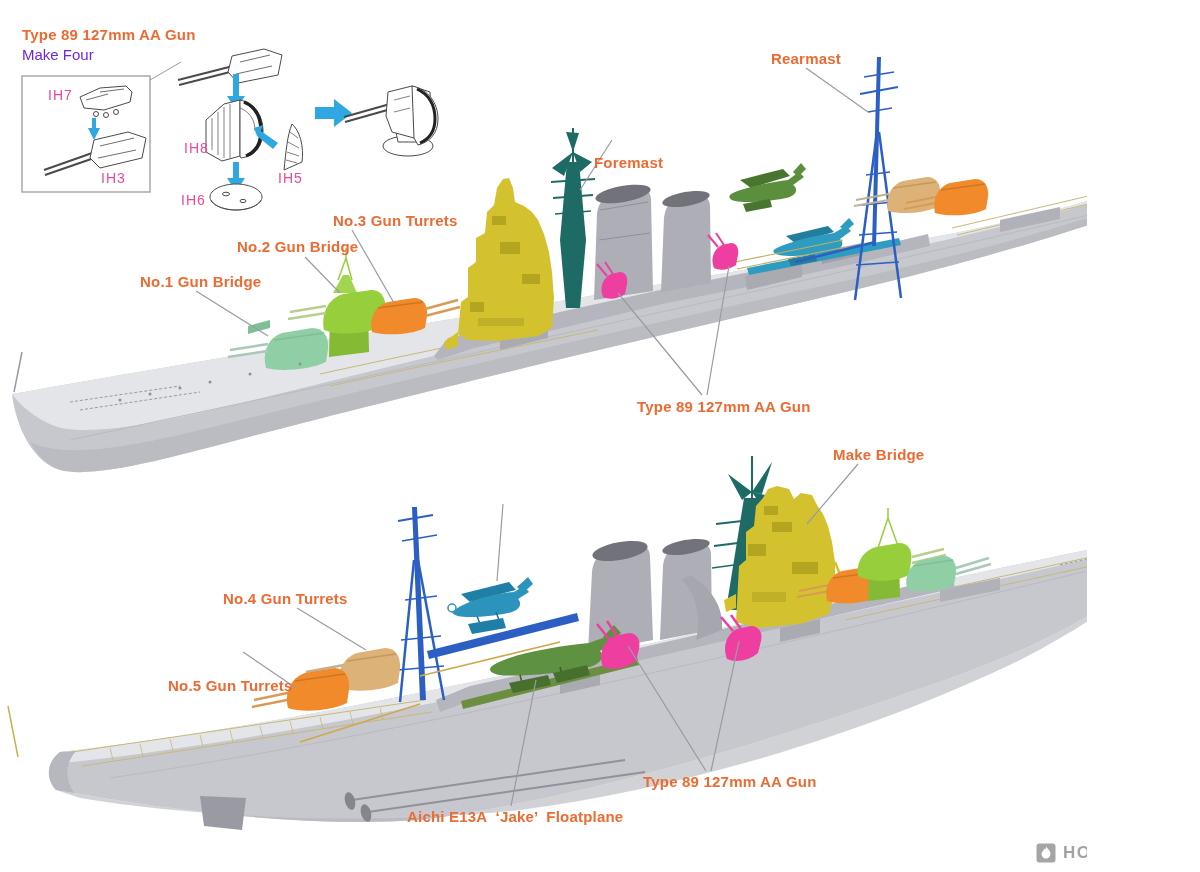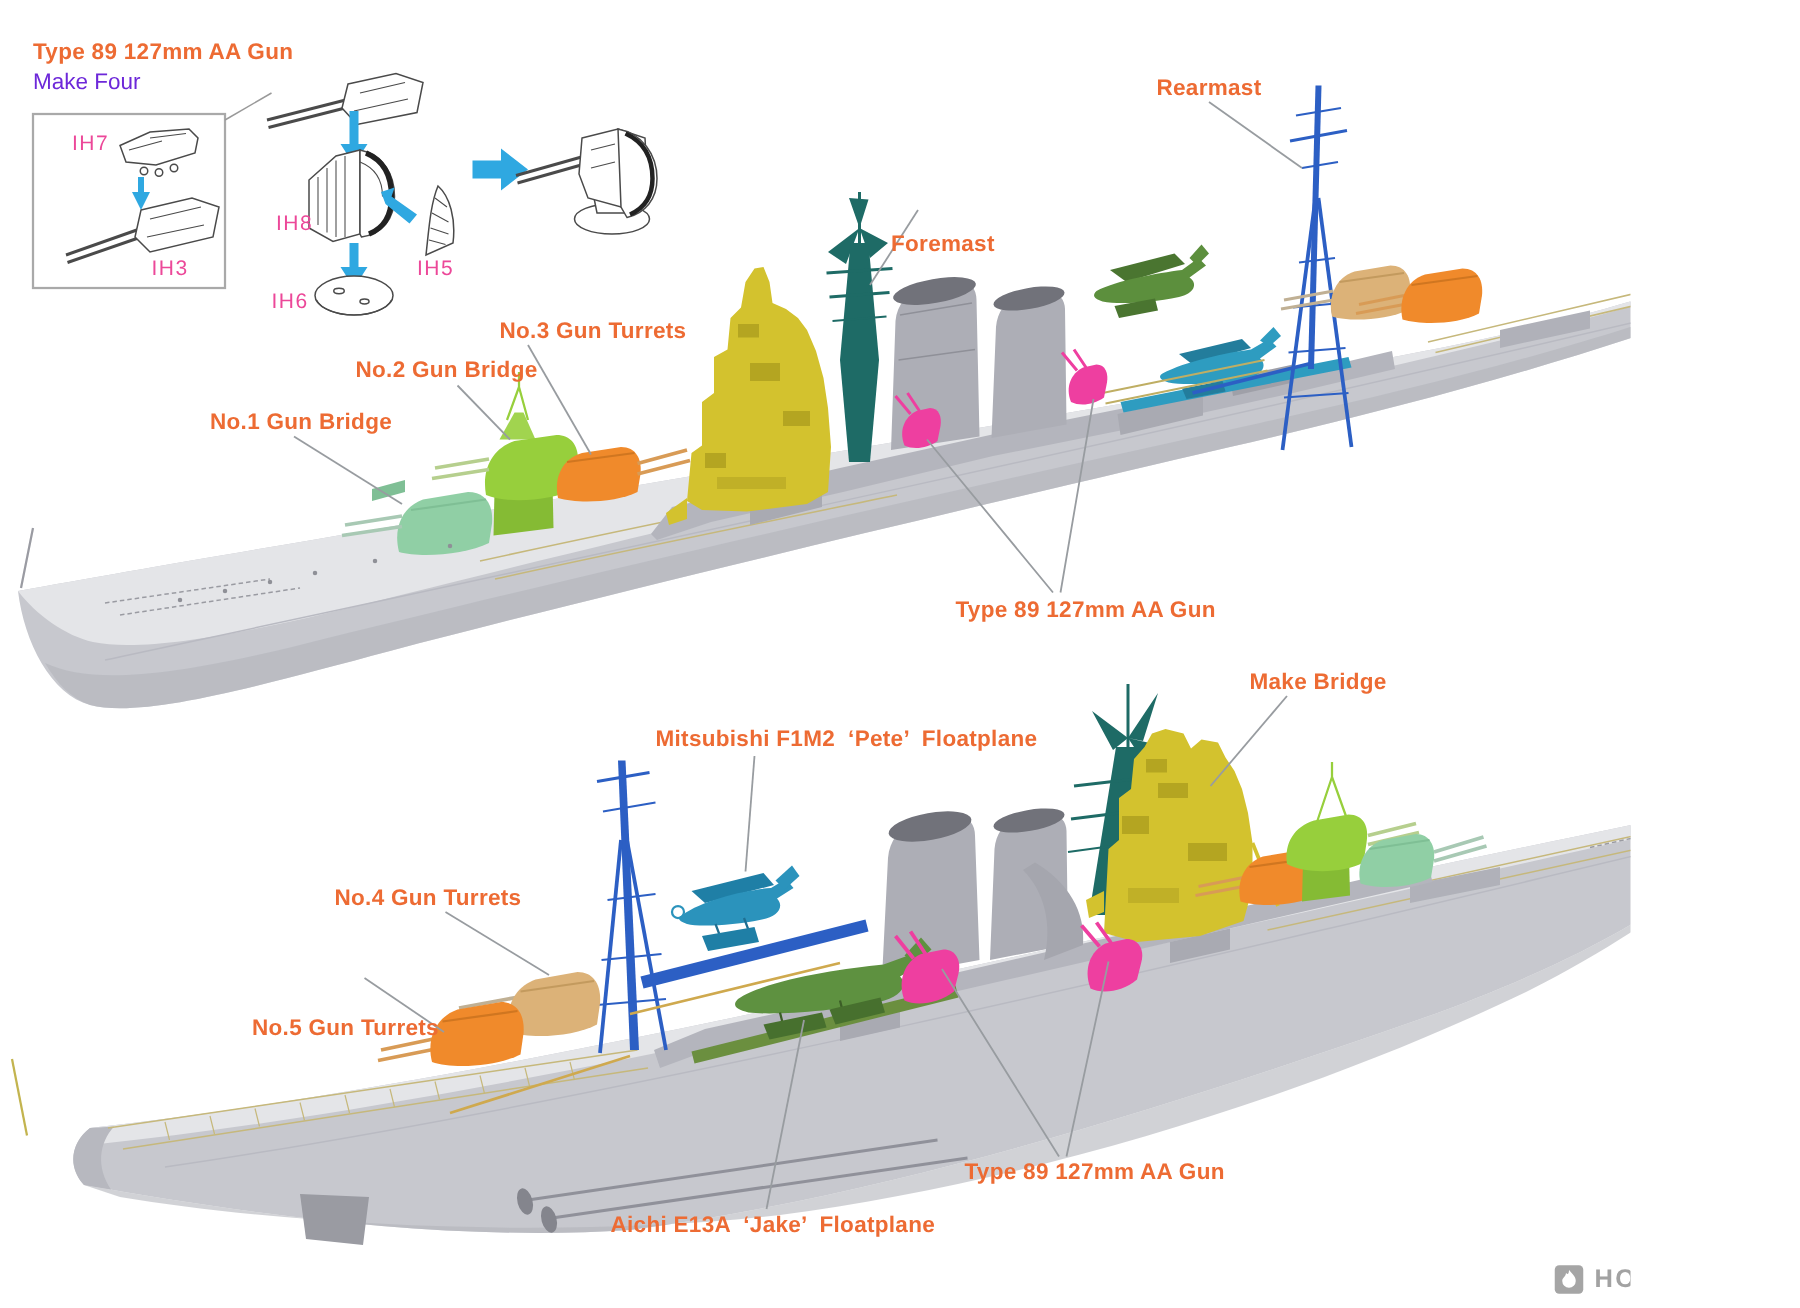--- a/index.html
+++ b/index.html
@@ -356,21 +356,20 @@
   <div class="page-num">16</div>
 
   <div class="label" style="left:740px; top:51px;margin-left:31px;">Rearmast</div>
   <div class="label" style="left:594px; top:123px;margin-top:32px;">Foremast</div>
   <div class="label" style="left:333px; top:213px;">No.3 Gun Turrets</div>
   <div class="label" style="left:237px; top:239px;">No.2 Gun Bridge</div>
   <div class="label" style="left:140px; top:274px;">No.1 Gun Bridge</div>
   <div class="label" style="left:637px; top:399px;">Type 89 127mm AA Gun</div>
 
   <div class="label" style="left:833px; top:447px;">Make Bridge</div>
-  <div class="label" style="left:437px; top:485px;">Mitsubishi F1M2  ‘Pete’  Floatplane</div>
   <div class="label" style="left:223px; top:591px;">No.4 Gun Turrets</div>
   <div class="label" style="left:168px; top:634px;margin-top:44px;">No.5 Gun Turrets</div>
   <div class="label" style="left:643px; top:774px;">Type 89 127mm AA Gun</div>
   <div class="label" style="left:407px; top:809px;">Aichi E13A  ‘Jake’  Floatplane</div>
 
   <div class="watermark">
     <svg width="20" height="20" viewBox="0 0 20 20">
       <rect x="0.5" y="0.5" width="19" height="19" rx="3" fill="#a5a5a5"></rect>
       <path d="M10,3.5 C12,6.5 14.5,7.5 14.5,11 A4.5,4.5 0 0 1 5.5,11 C5.5,8.8 8,8 8,5.5 C9,7 10,6.5 10,3.5 Z" fill="#ffffff"></path>
     </svg>

